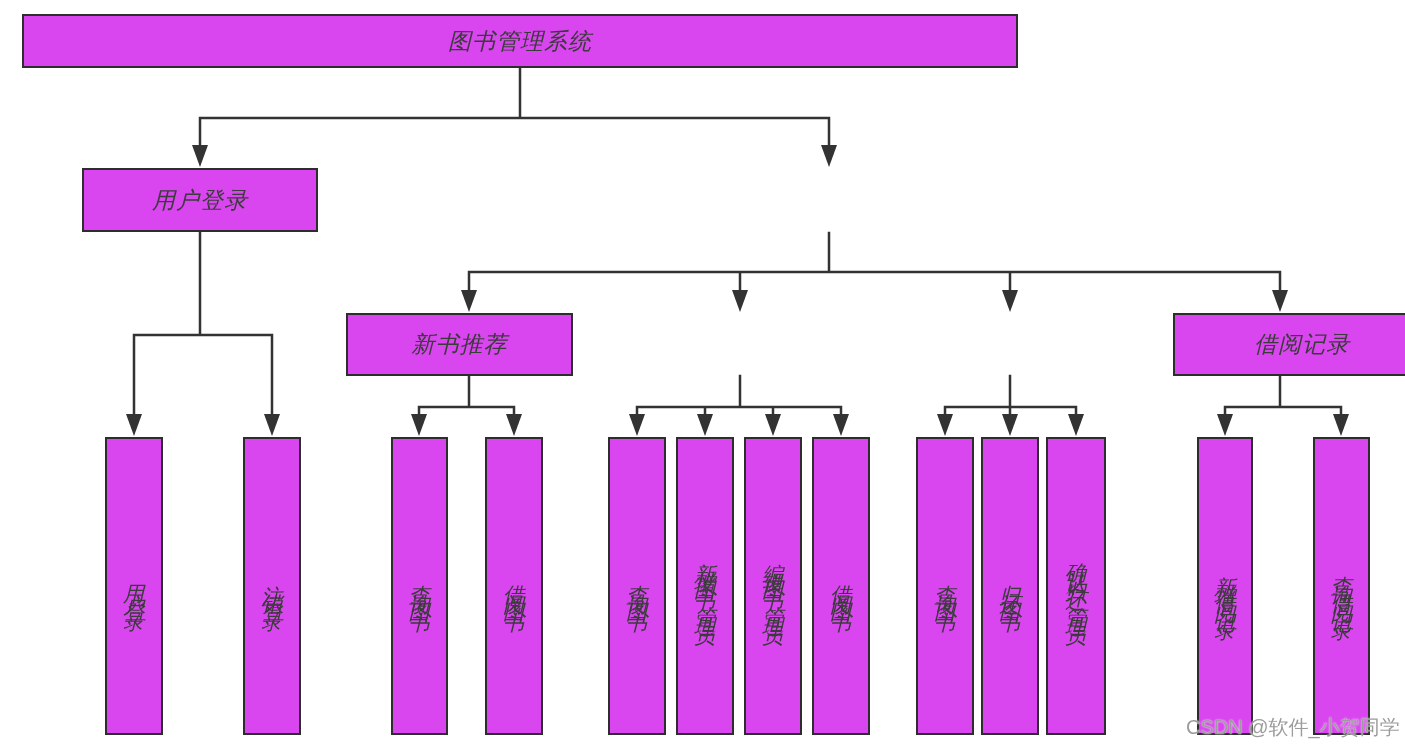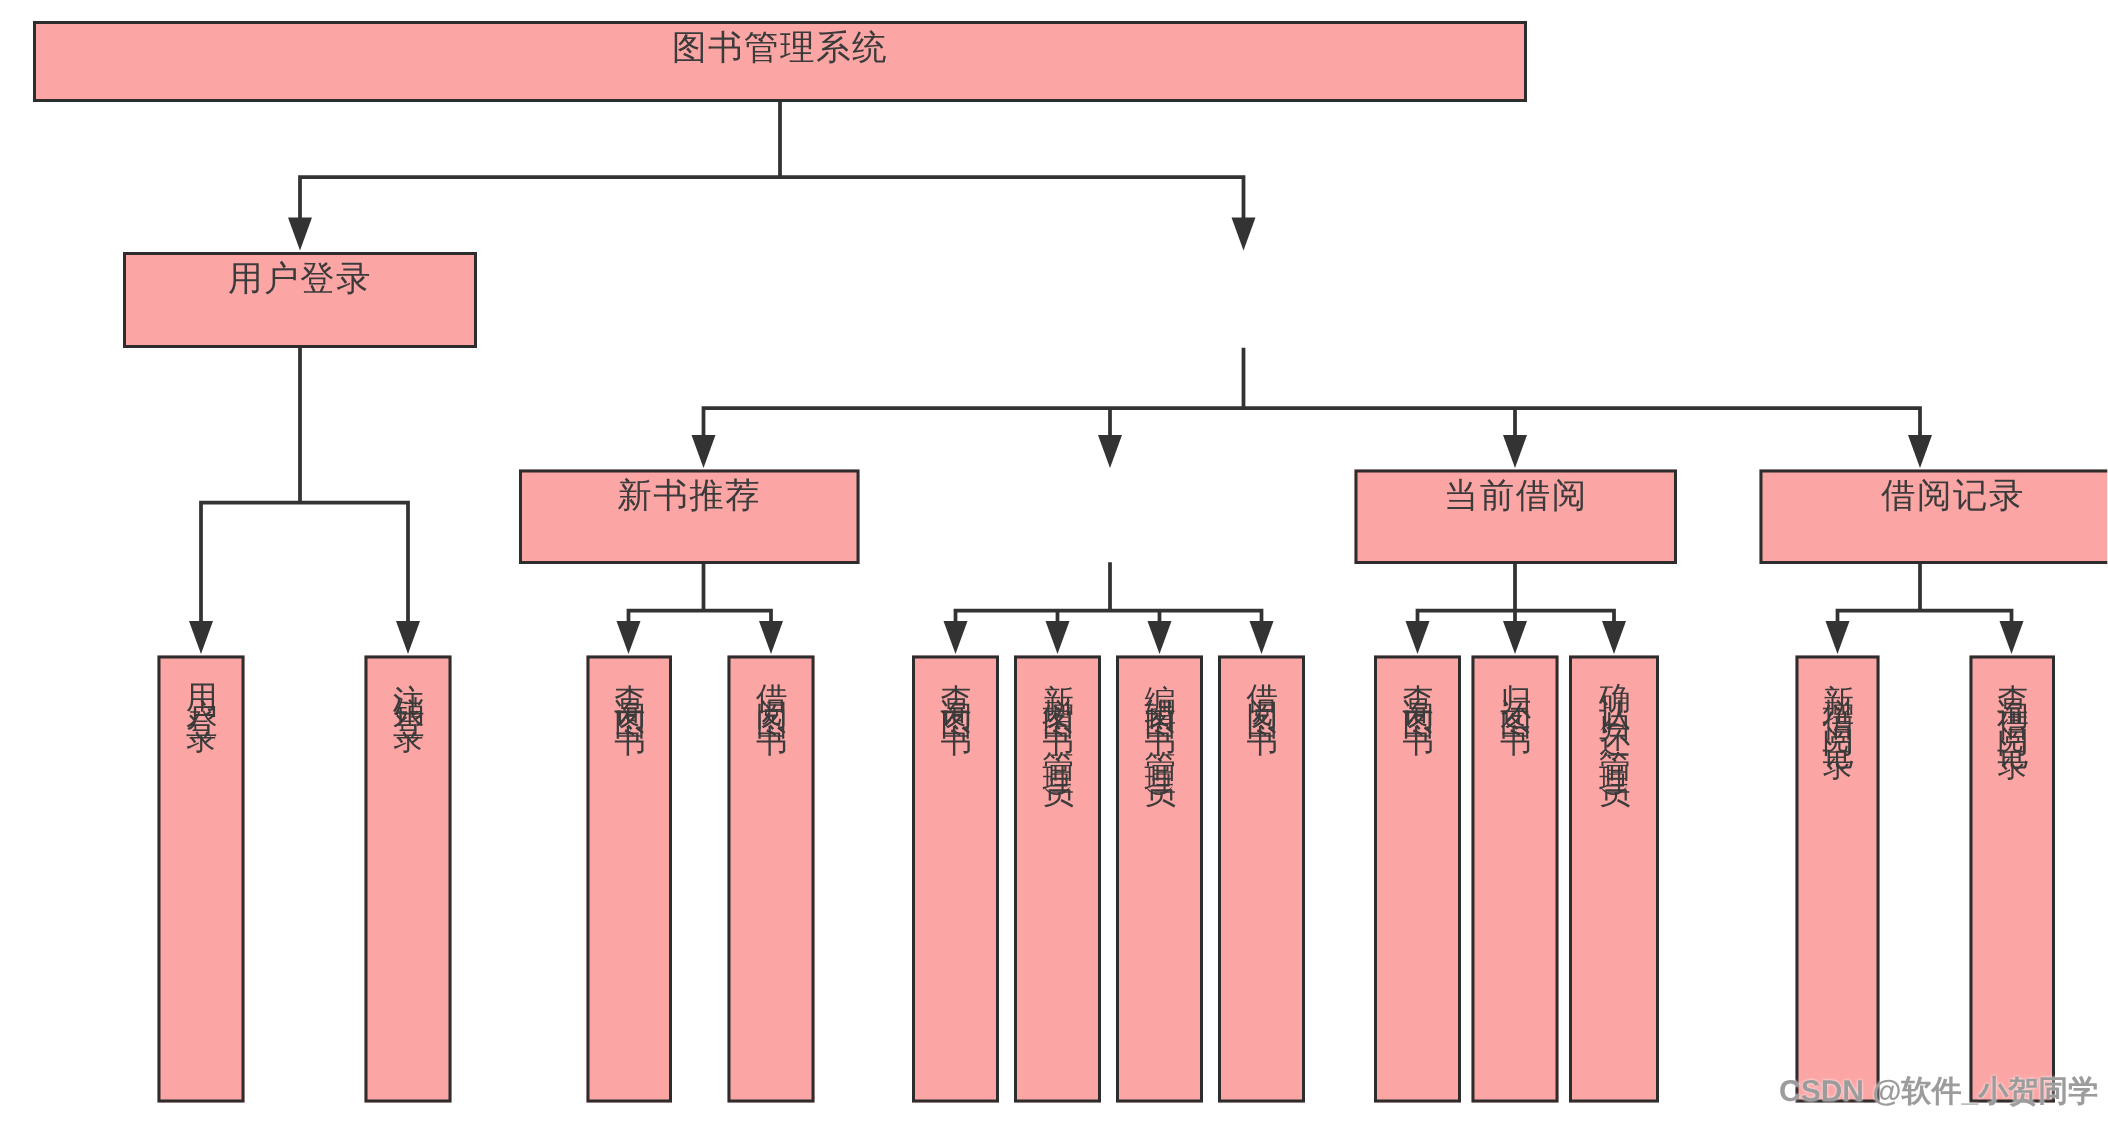--- a/index.html
+++ b/index.html
@@ -9,23 +9,25 @@
     height: 747px;
     background: #ffffff;
     font-family: "Liberation Sans", sans-serif;
     overflow: hidden;
   }
   .wires { position: absolute; left: 0; top: 0; }
   .node {
     position: absolute;
     box-sizing: border-box;
     border: 2.5px solid #2d2d2d;
-    background: #fca5a5;
+    background: #d946ef;
     display: flex;
+    align-items: center;
     justify-content: center;
+    font-style: italic;
   }
   .hlabel {
     font-size: 23px;
     color: #3b3b3b;
     letter-spacing: 1px;
     white-space: nowrap;
   }
   .vlabel {
     writing-mode: vertical-rl;
     text-orientation: mixed;
@@ -37,21 +39,20 @@
   }
   .watermark {
     position: absolute;
     left: 1186px;
     top: 714px;
     font-size: 20px;
     color: #9c9c9c;
     white-space: nowrap;
     z-index: 5;
     text-shadow: 0 0 2px #ffffff;
-    font-weight: bold;
   }
 </style>
 </head>
 <body>
 
 <div class="canvas">
 
   <svg class="wires" width="1405" height="747" viewBox="0 0 1405 747">
     <path fill="none" stroke="#333333" stroke-width="2.5" stroke-linecap="square" d="M520,68V118 M200,118H829 M200,118V150 M829,118V150
          M200,232V335 M134,335H272 M134,335V421 M272,335V421
@@ -86,23 +87,20 @@
   <div class="node" style="left:22px;top:14px;width:996px;height:54px">
     <span class="hlabel">图书管理系统</span>
   </div>
 
   <div class="node" style="left:82px;top:168px;width:236px;height:64px">
     <span class="hlabel">用户登录</span>
   </div>
 
   <div class="node" style="left:346px;top:313px;width:227px;height:63px">
     <span class="hlabel">新书推荐</span>
-  </div>
-  <div class="node" style="left:903px;top:313px;width:215px;height:63px">
-    <span class="hlabel">当前借阅</span>
   </div>
   <div class="node" style="left:1173px;top:313px;width:258px;height:63px">
     <span class="hlabel">借阅记录</span>
   </div>
 
   <div class="node" style="left:105px;top:437px;width:58px;height:298px">
     <span class="vlabel">用户登录</span>
   </div>
   <div class="node" style="left:243px;top:437px;width:58px;height:298px">
     <span class="vlabel">注销登录</span>

